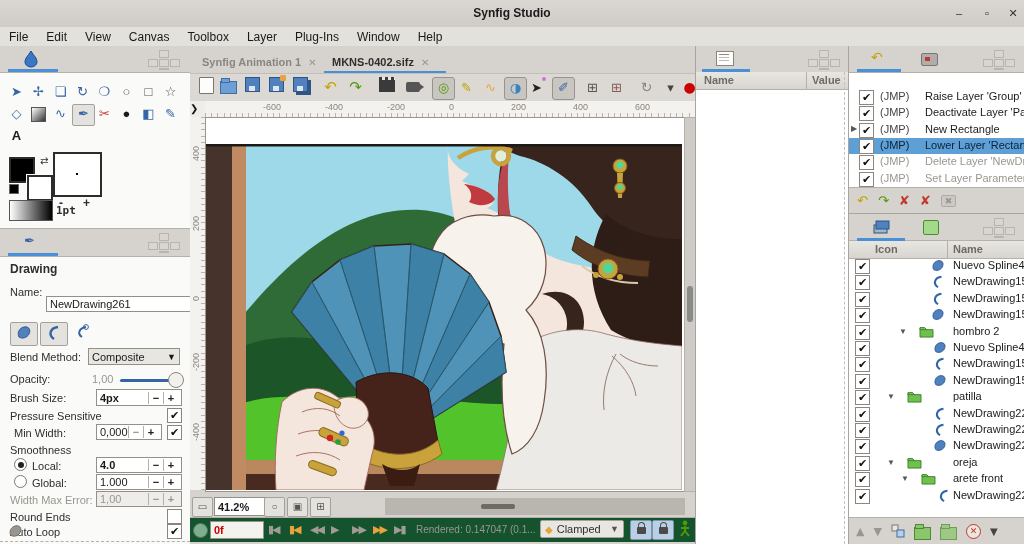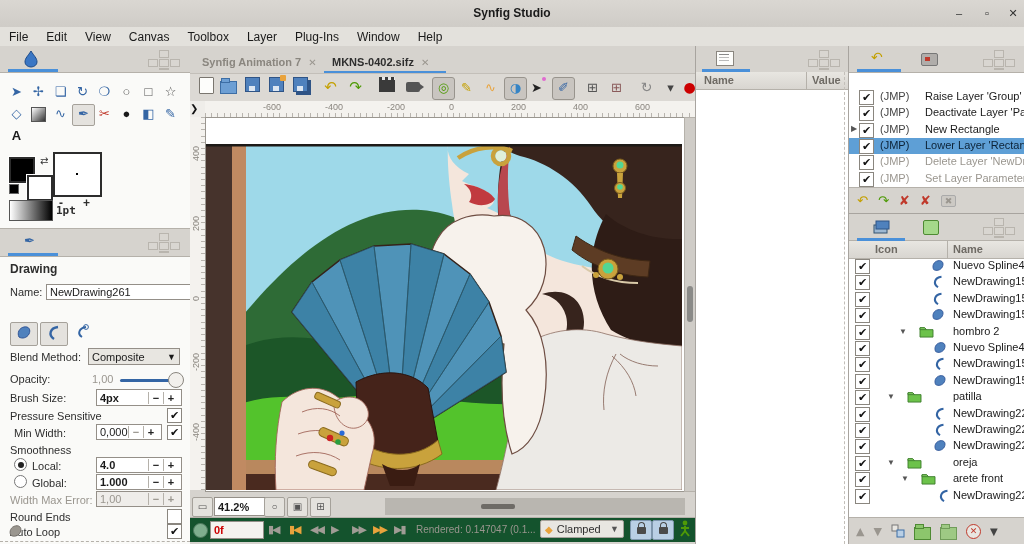--- a/index.html
+++ b/index.html
@@ -186,21 +186,21 @@
         <i></i>
         <i class="h"></i>
         <i></i>
         <i class="h"></i>
     </div>
   </div>
   <div class="abs" style="left:10px;top:216px;font-weight:bold;font-size:12px">Drawing</div>
 
   <div class="optrow" style="top:238px">
     <span class="lbl">Name:</span>
-    <span class="field abs" style="left:46px;top:0;width:152px;height:16px;box-sizing:border-box">NewDrawing261</span>
+    <span class="field abs" style="left:46px;top:12px;width:152px;height:16px;box-sizing:border-box">NewDrawing261</span>
   </div>
   <div class="optrow" style="top:276px;height:24px">
     <span class="abs" style="left:10px;top:0;width:26px;height:22px;background:#e4e2de;border:1px solid #a5a19a;border-radius:2px;text-align:center">
       <svg width="16" height="16" viewBox="0 0 16 16" style="margin-top:2px">
           <path d="M3,12 C1,8 3,3 8,2 C13,1 15,5 13,9 C11,13 6,14 3,12 Z" fill="#4f81bd" stroke="#2f5496"></path>
         </svg></span>
     <span class="abs" style="left:40px;top:0;width:26px;height:22px;background:#e4e2de;border:1px solid #a5a19a;border-radius:2px;text-align:center">
       <svg width="16" height="16" viewBox="0 0 16 16" style="margin-top:2px">
           <path d="M12,2 C4,3 2,10 8,14" stroke="#3465a4" stroke-width="2.4" fill="none"></path>
         </svg></span>
@@ -253,21 +253,21 @@
     <span class="field abs" style="left:96px;top:-1px;width:86px;height:16px;box-sizing:border-box">
       <span style="flex:1;font-weight:bold">4.0</span>
       <span class="spin">−</span>
         <span class="spin">+</span>
       </span>
   </div>
   <div class="optrow" style="top:429px">
     <span class="radio abs" style="left:14px;top:0"></span>
     <span class="lbl" style="left:32px">Global:</span>
     <span class="field abs" style="left:96px;top:-1px;width:86px;height:16px;box-sizing:border-box">
-      <span style="flex:1;font-weight:bold">1.000</span>
+      <span style="flex:1;font-weight:normal">1.000</span>
       <span class="spin">−</span>
         <span class="spin">+</span>
       </span>
   </div>
   <div class="optrow" style="top:446px">
     <span class="lbl gray">Width Max Error:</span>
     <span class="field abs gray" style="left:96px;top:-1px;width:86px;height:16px;box-sizing:border-box;background:#efedea">
       <span style="flex:1" class="gray">1,00</span>
       <span class="spin gray">−</span>
         <span class="spin gray">+</span>
@@ -284,21 +284,21 @@
   <div class="abs" style="left:0;top:476px;width:190px;height:22px;background:#d6d3ce;border-top:1px solid #b5b1aa;z-index:-1"></div>
   <div class="abs" style="left:8px;top:478px;z-index:5">
     <svg width="15" height="15" viewBox="0 0 16 16">
         <path d="M3,12 C1,8 3,3 8,2 C13,1 15,5 13,9 C11,13 6,14 3,12 Z" fill="#9a968f" stroke="#6e6a64"></path>
       </svg>
   </div>
 </div>
 
 <div class="abs canvaspanel">
   <div class="ctab" style="left:12px">
-    <span>Synfig Animation 7</span>
+    <span>Synfig Animation 1</span>
       <span class="x">✕</span>
   </div>
   <div class="ctab active" style="left:142px">
     <span>MKNS-0402.sifz</span>
       <span class="x">✕</span>
   </div>
   <div class="tabul" style="left:134px;top:25px;width:122px;height:2px"></div>
 
   <div class="ctoolbar" id="ctoolbar">
       <div class="cbtn" style="left: 6px;"><span class="ic-page"></span></div>

